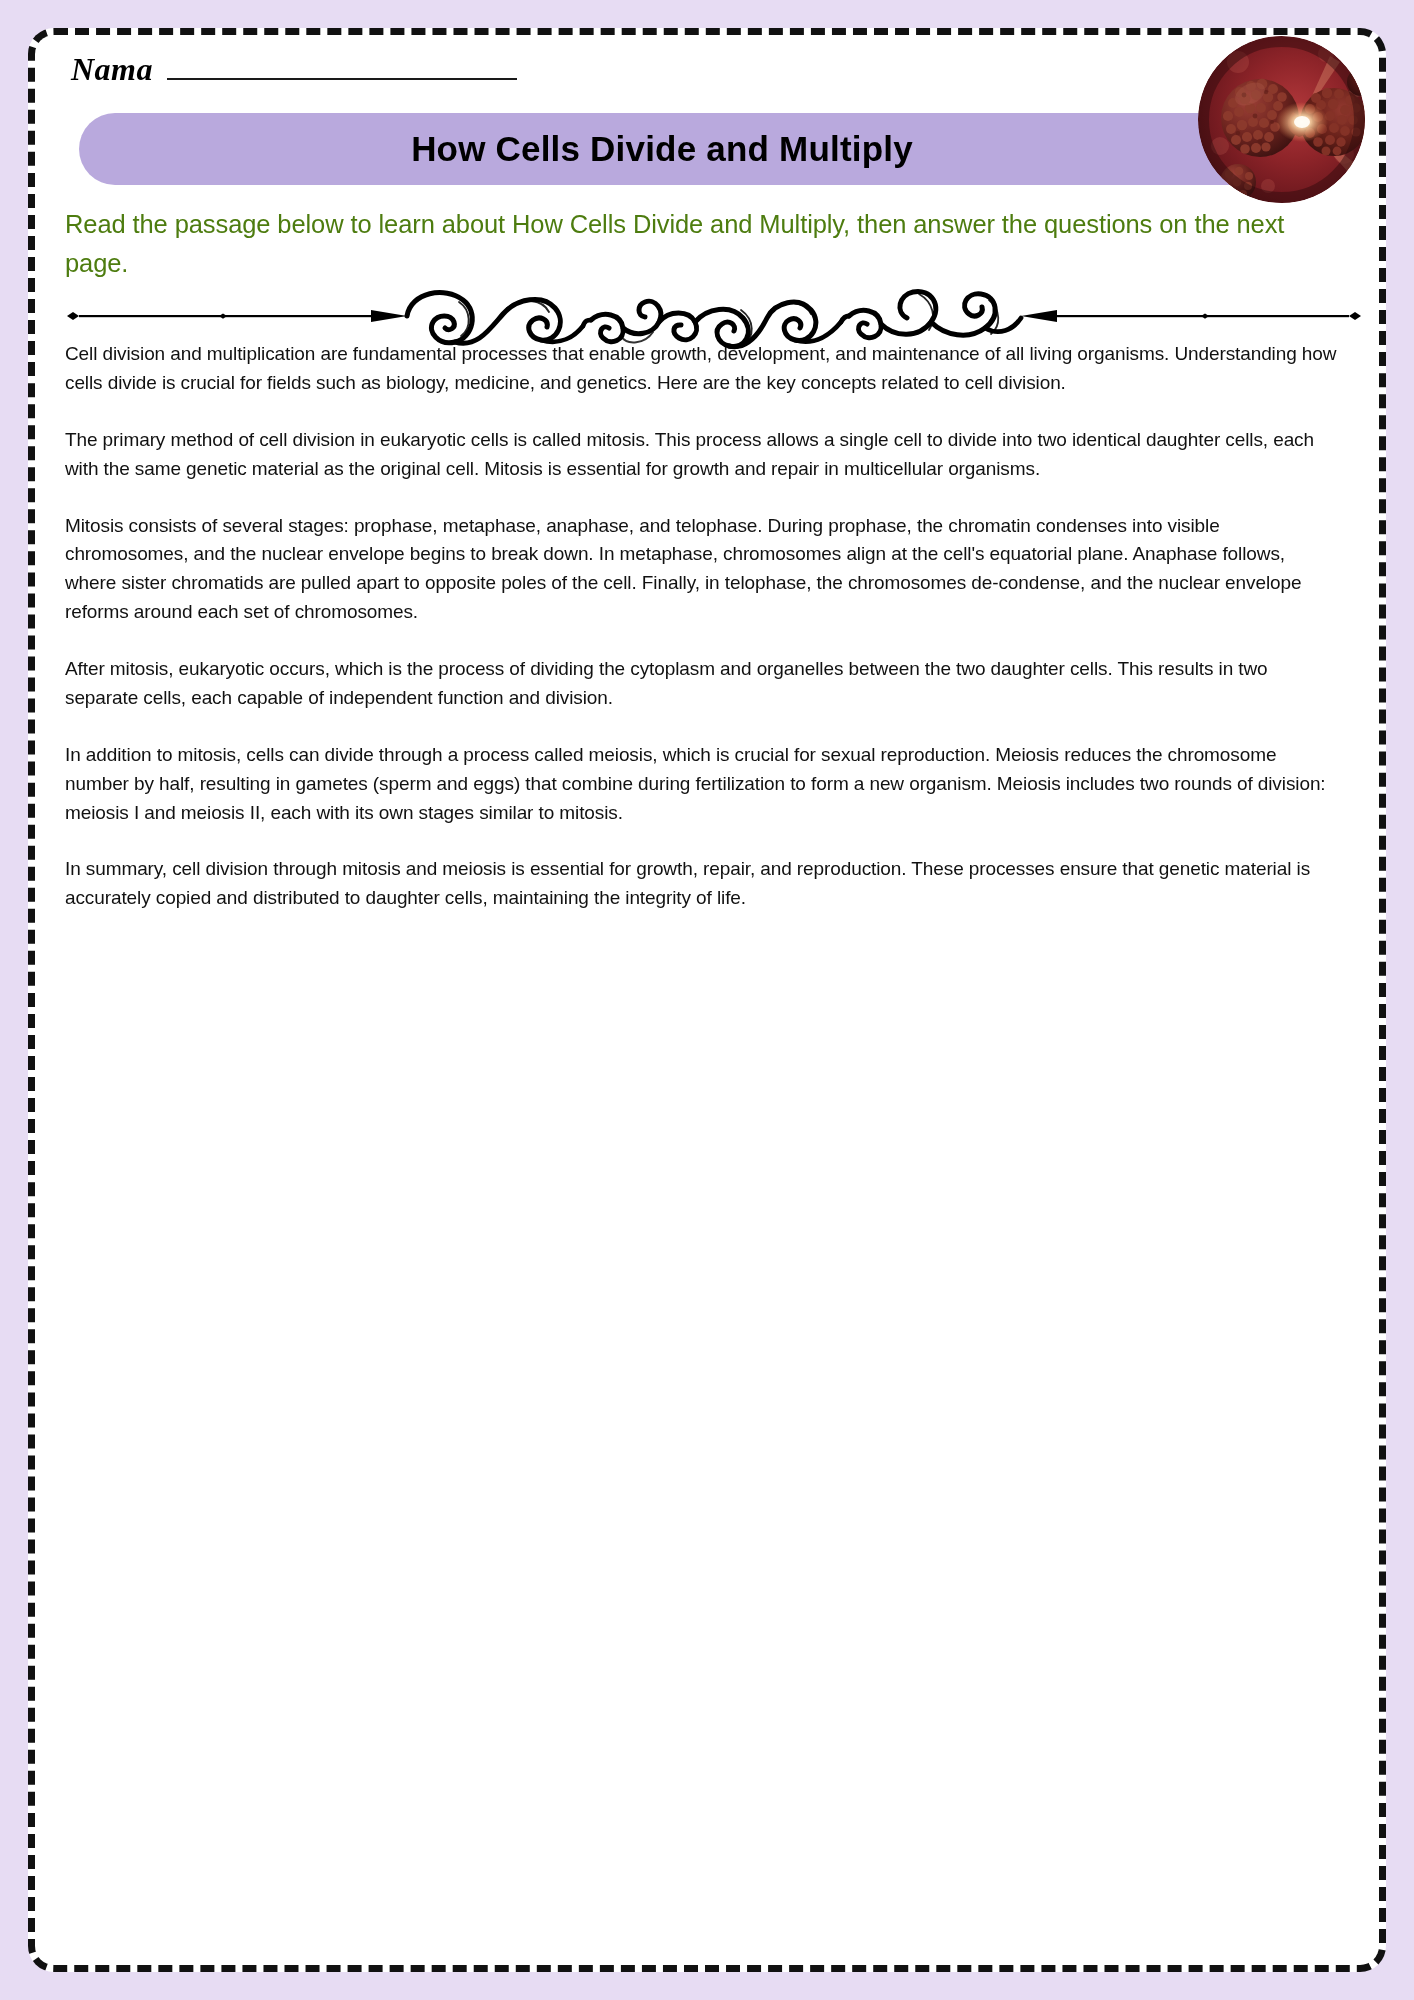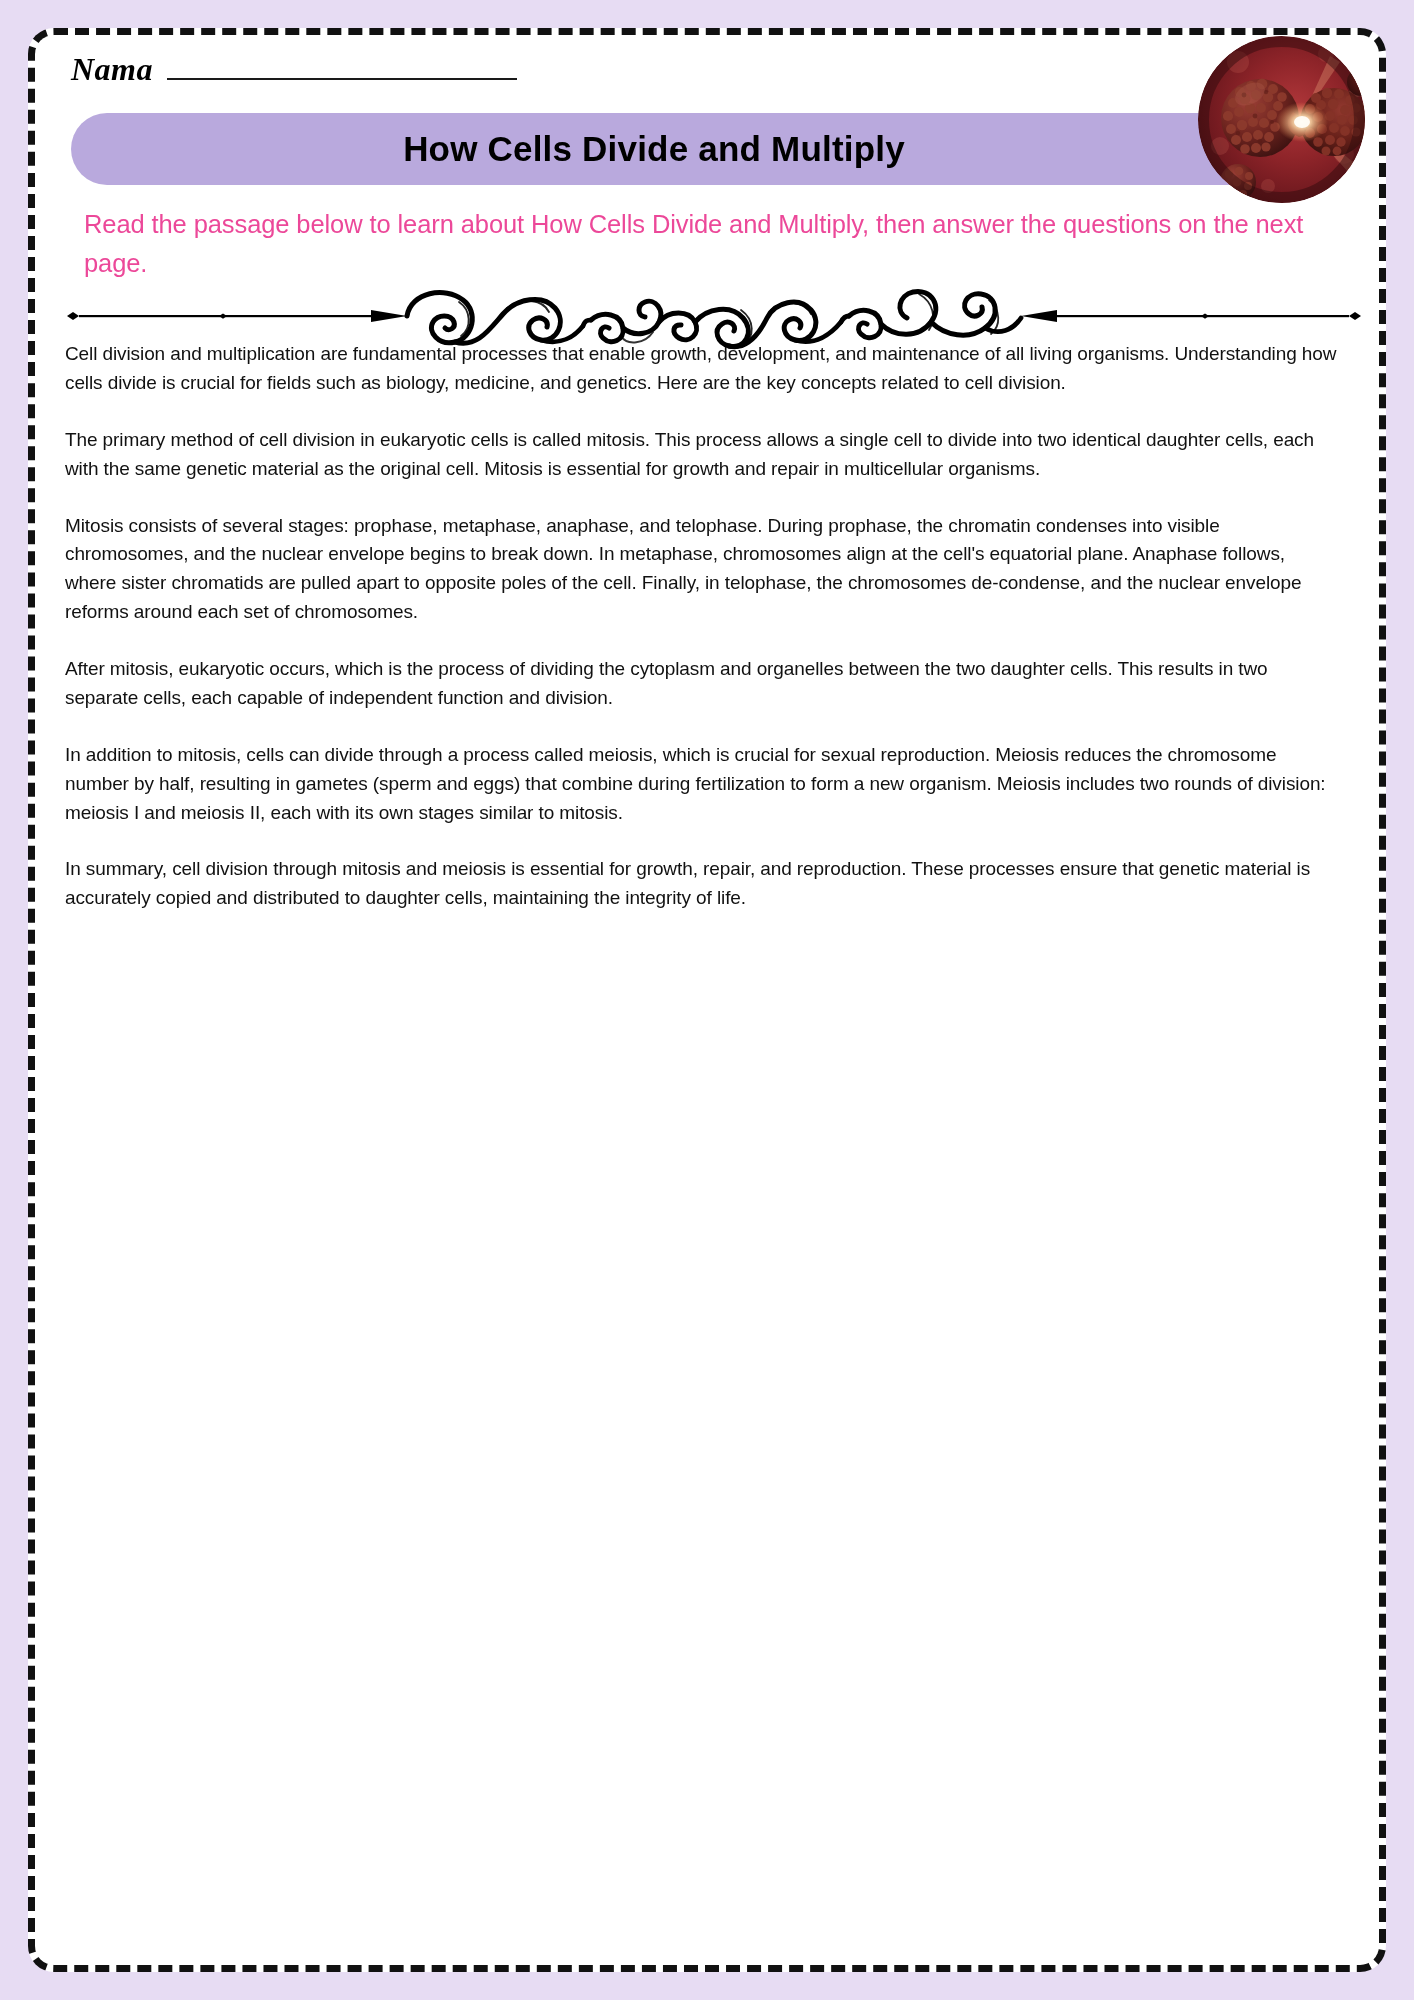--- a/index.html
+++ b/index.html
@@ -46,21 +46,21 @@
   }
   .name-line {
     width: 350px;
     border-bottom: 2.5px solid #1a1a1a;
     height: 26px;
   }
 
   
   .banner {
     position: absolute;
-    left: 36px;
+    left: 44px;
     top: 78px;
     width: 1202px;
     height: 72px;
     background: #b9a9dd;
     border-radius: 36px;
     display: flex;
     align-items: center;
     justify-content: center;
   }
   .banner-title {
@@ -85,23 +85,22 @@
   }
 
   
   .instruction {
     position: absolute;
     left: 30px;
     top: 170px;
     width: 1270px;
     font-size: 25.5px;
     line-height: 1.52;
-    color: #ec4899;
+    color: #4d7c0f;
     letter-spacing: -0.1px;
-    margin-left: 19px;
   }
 
   
   .divider {
     position: absolute;
     left: 20px;
     top: 245px;
     width: 1318px;
     height: 72px;
   }

